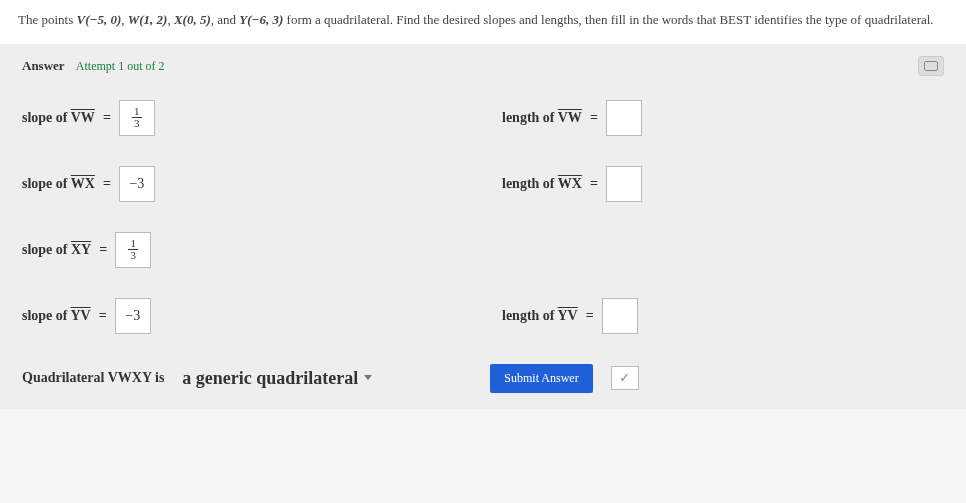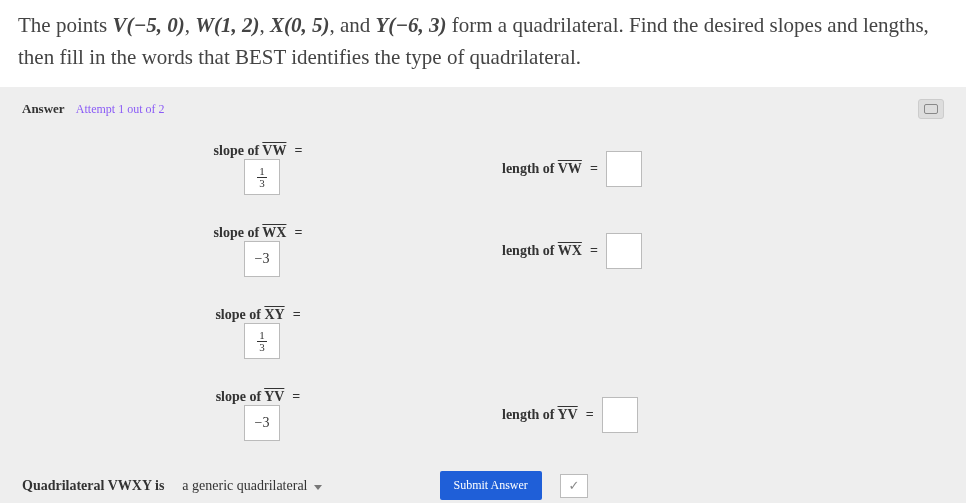--- a/index.html
+++ b/index.html
@@ -6,38 +6,38 @@
   body {
     font-family: Georgia, 'Times New Roman', serif;
     background: #f5f5f5;
     width: 966px;
     height: 503px;
     padding: 0;
     color: #333;
   }
   .problem-text {
     padding: 10px 18px 14px 18px;
-    font-size: 21px;
+    font-size: 13px;
     line-height: 1.5;
     color: #444;
     background: #fff;
   }
   .problem-text b { font-weight: bold; }
   .answer-section {
     background: #eeeeee;
     padding: 14px 22px 16px 22px;
     position: relative;
   }
   .answer-header {
     font-size: 13px;
     margin-bottom: 26px;
     position: relative;
   }
   .answer-header .ans-label { font-weight: bold; color: #333; text-align: center; }
-  .answer-header .attempt { color: #8b5cf6; margin-left: 8px; font-size: 12px; }
+  .answer-header .attempt { color: #15803d; margin-left: 8px; font-size: 12px; }
   .kb-icon {
     position: absolute;
     right: 0;
     top: -2px;
     width: 26px;
     height: 20px;
     background: #ddd;
     border-radius: 3px;
     border: 1px solid #ccc;
     display: flex;
@@ -46,21 +46,21 @@
   }
   .kb-icon-inner {
     width: 14px; height: 10px; border: 1px solid #888; border-radius: 2px;
   }
   .rows { }
   .row {
     display: flex;
     align-items: center;
     margin-bottom: 30px;
   }
-  .col-left { width: 480px; display: flex; align-items: center; flex-direction: column; }
+  .col-left { width: 480px; display: flex; align-items: center; }
   .col-right { flex: 1; display: flex; align-items: center; text-align: right; }
   .label {
     font-size: 14px;
     color: #333;
     font-weight: bold;
   }
   .overline { text-decoration: overline; }
   .eq { margin: 0 8px; font-weight: bold; }
   .value-box {
     border: 1px solid #bbb;
@@ -84,25 +84,25 @@
   .frac .num { border-bottom: 1px solid #333; padding: 0 2px; }
   .frac .den { padding: 0 2px; }
   .bottom-row {
     display: flex;
     align-items: center;
     gap: 18px;
     margin-top: 4px;
   }
   .quad-text { font-size: 14px; font-weight: bold; text-align: center; }
   .dropdown {
-    font-size: 14px;
+    font-size: 18px;
     color: #333;
     padding-right: 14px;
     position: relative;
-    font-weight: normal;
+    font-weight: bold;
   }
   .dropdown::after {
     content: "";
     position: absolute;
     right: 0; top: 7px;
     border-left: 4px solid transparent;
     border-right: 4px solid transparent;
     border-top: 5px solid #777;
   }
   .submit-btn {

